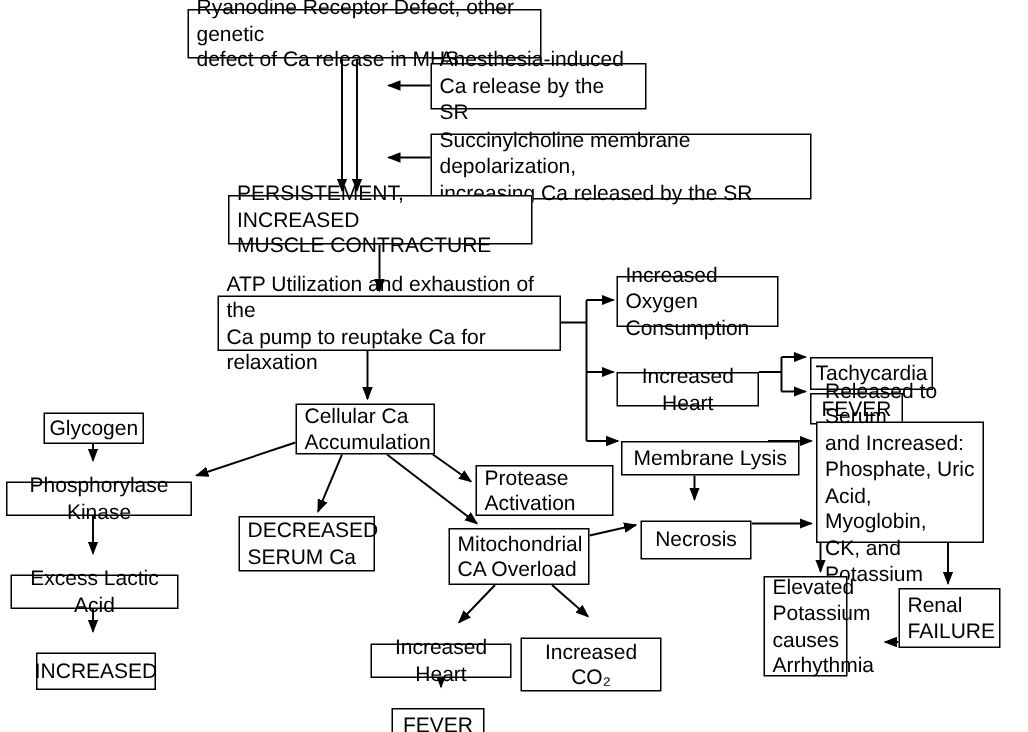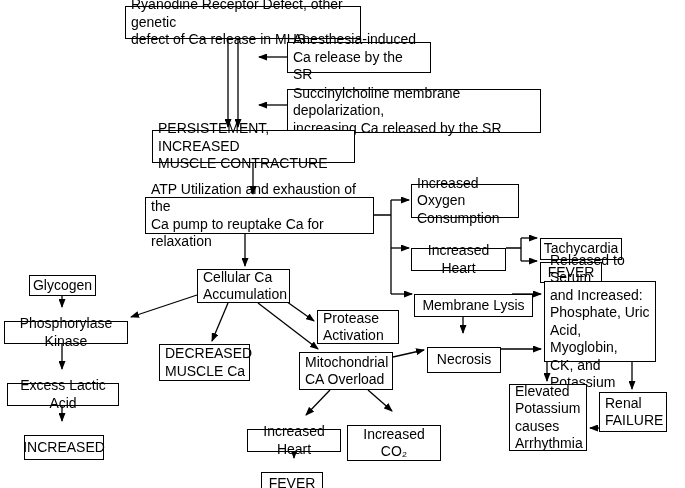--- a/index.html
+++ b/index.html
@@ -26,26 +26,26 @@
   .n5{left:145px;top:197px;width:229px;height:37px}
   .n6{left:411px;top:184px;width:108px;height:34px}
   .n7{left:411px;top:237px;width:95px;height:23px}
   .n8{left:540px;top:227px;width:82px;height:22px}
   .n9{left:540px;top:251px;width:62px;height:21px}
   .n10{left:414px;top:283px;width:119px;height:23px}
   .n11{left:544px;top:281px;width:112px;height:81px}
   .n12{left:29px;top:264px;width:67px;height:21px}
   .n13{left:197px;top:269px;width:93px;height:34px}
   .n14{left:4px;top:310px;width:124px;height:23px}
-  .n15{left:317px;top:310px;width:82px;height:34px}
+  .n15{left:317px;top:310px;width:92px;height:34px}
   .n16{left:427px;top:336px;width:74px;height:26px}
   .n17{left:159px;top:344px;width:91px;height:37px}
   .n18{left:299px;top:352px;width:94px;height:38px}
   .n19{left:7px;top:372px;width:112px;height:23px}
-  .n20{left:509px;top:384px;width:78px;height:67px}
+  .n20{left:509px;top:384px;width:56px;height:67px}
   .n21{left:599px;top:392px;width:68px;height:40px}
   .n22{left:24px;top:424px;width:80px;height:25px}
   .n23{left:247px;top:418px;width:94px;height:23px}
   .n24{left:347px;top:414px;width:94px;height:36px}
   .n25{left:261px;top:461px;width:62px;height:23px}
   #arrows path{stroke:#000;stroke-width:1.3;fill:none;}
 </style>
 </head>
 <body>
 
@@ -117,21 +117,21 @@
 Acid, Myoglobin,
 CK, and Potassium</div>
   <div class="node c n12">Glycogen</div>
   <div class="node l n13">Cellular Ca
 Accumulation</div>
   <div class="node c n14">Phosphorylase Kinase</div>
   <div class="node l n15">Protease
 Activation</div>
   <div class="node c n16">Necrosis</div>
   <div class="node l n17">DECREASED
-MUSCLE Ca</div>
+SERUM Ca</div>
   <div class="node l n18">Mitochondrial
 CA Overload</div>
   <div class="node c n19">Excess Lactic Acid</div>
   <div class="node l n20">Elevated
 Potassium
 causes
 Arrhythmia</div>
   <div class="node l n21">Renal
 FAILURE</div>
   <div class="node c n22">INCREASED</div>

